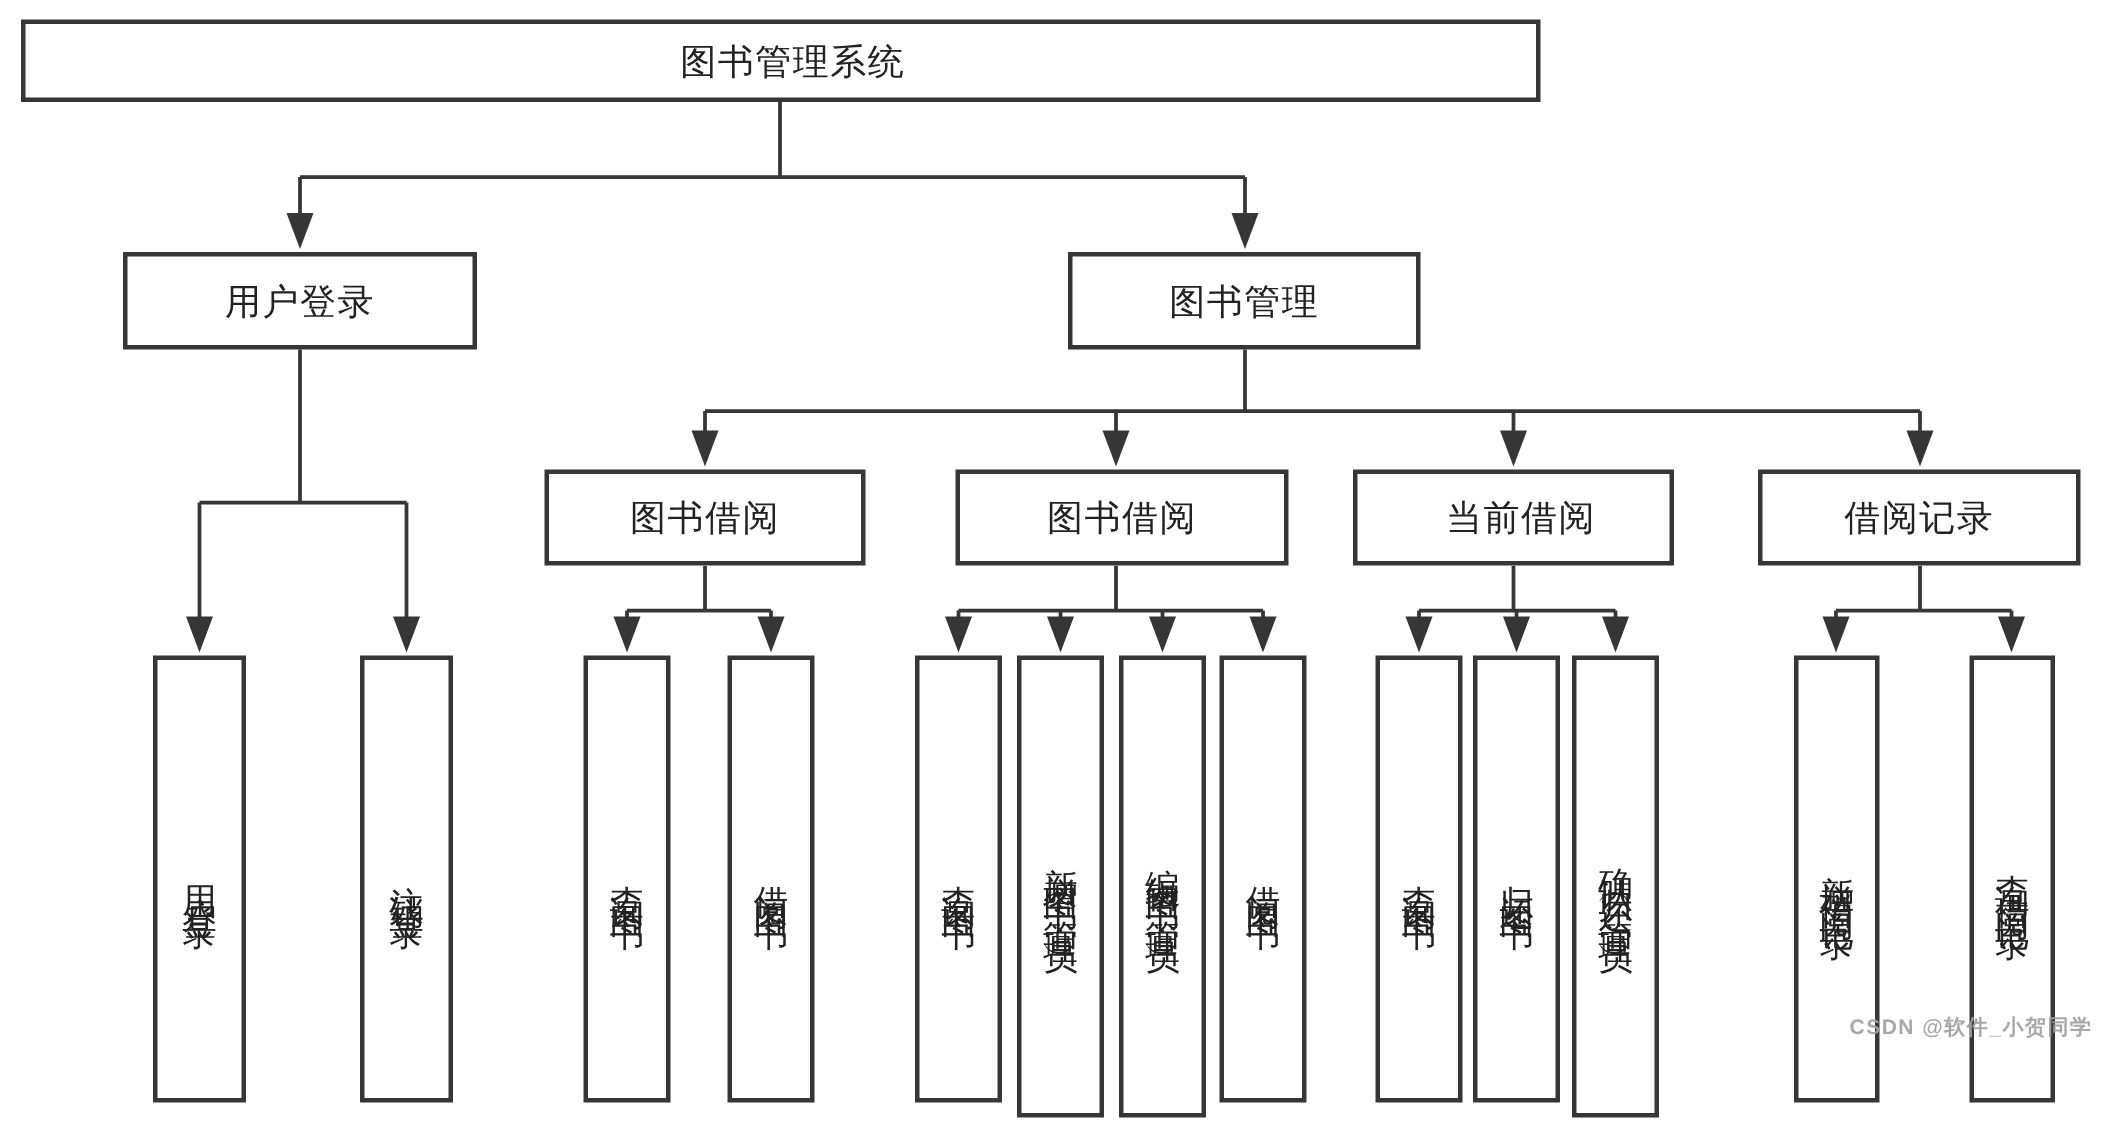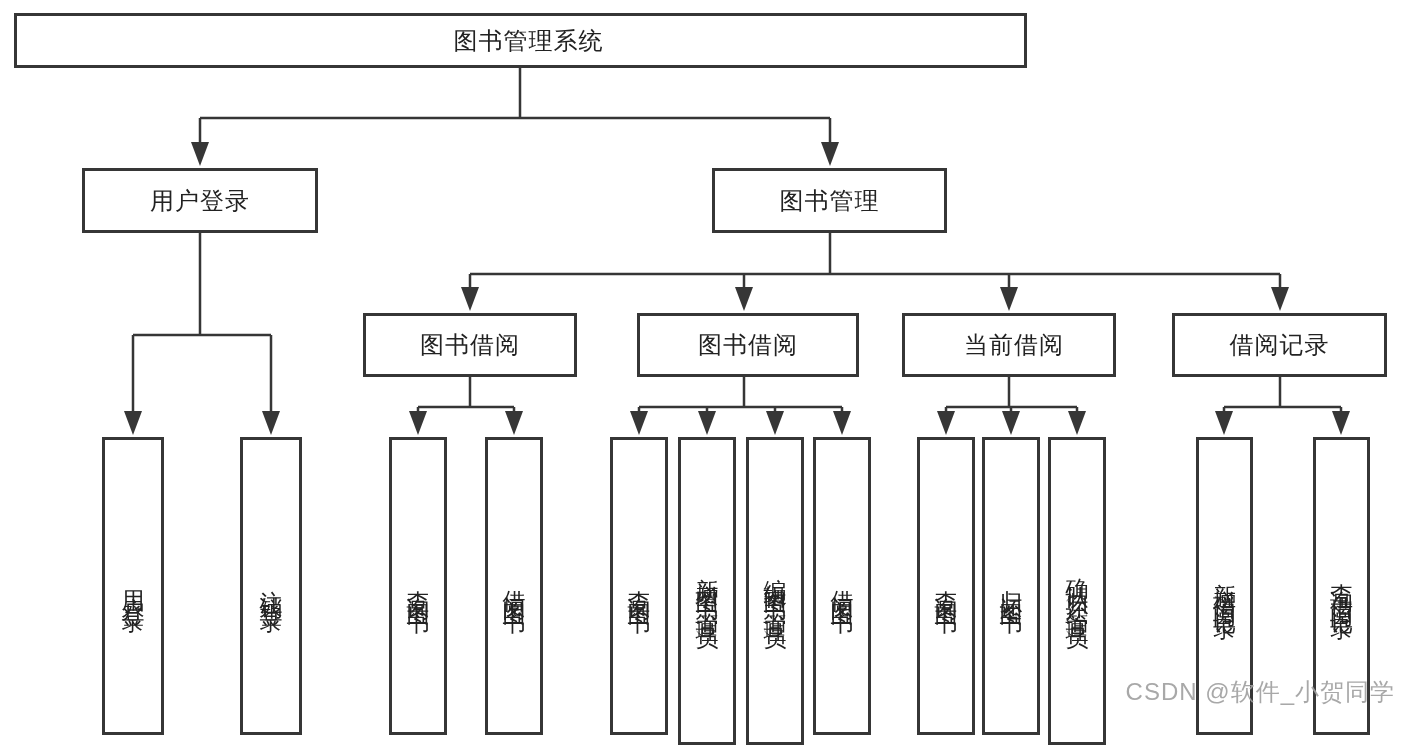--- a/index.html
+++ b/index.html
@@ -53,25 +53,26 @@
   .vbox .vtext {
     writing-mode: vertical-rl;
     line-height: 1;
     letter-spacing: 7px;
     white-space: nowrap;
   }
   .watermark {
     position: absolute;
     top: 676px;
     right: 10px;
-    font-size: 24px;
+    font-size: 14px;
     color: rgba(158,158,158,0.9);
     letter-spacing: 1px;
     z-index: 5;
     white-space: nowrap;
+    font-weight: bold;
   }
 </style>
 </head>
 <body>
 
 <div class="stage">
 
   <svg class="connectors" width="1405" height="747" viewBox="0 0 1405 747">
     <path fill="none" stroke="#363636" stroke-width="2.5" d="M520 68 V118 M200 118 H830 M200 118 V150 M830 118 V150
              M200 232 V335 M133 335 H271 M133 335 V418 M271 335 V418

